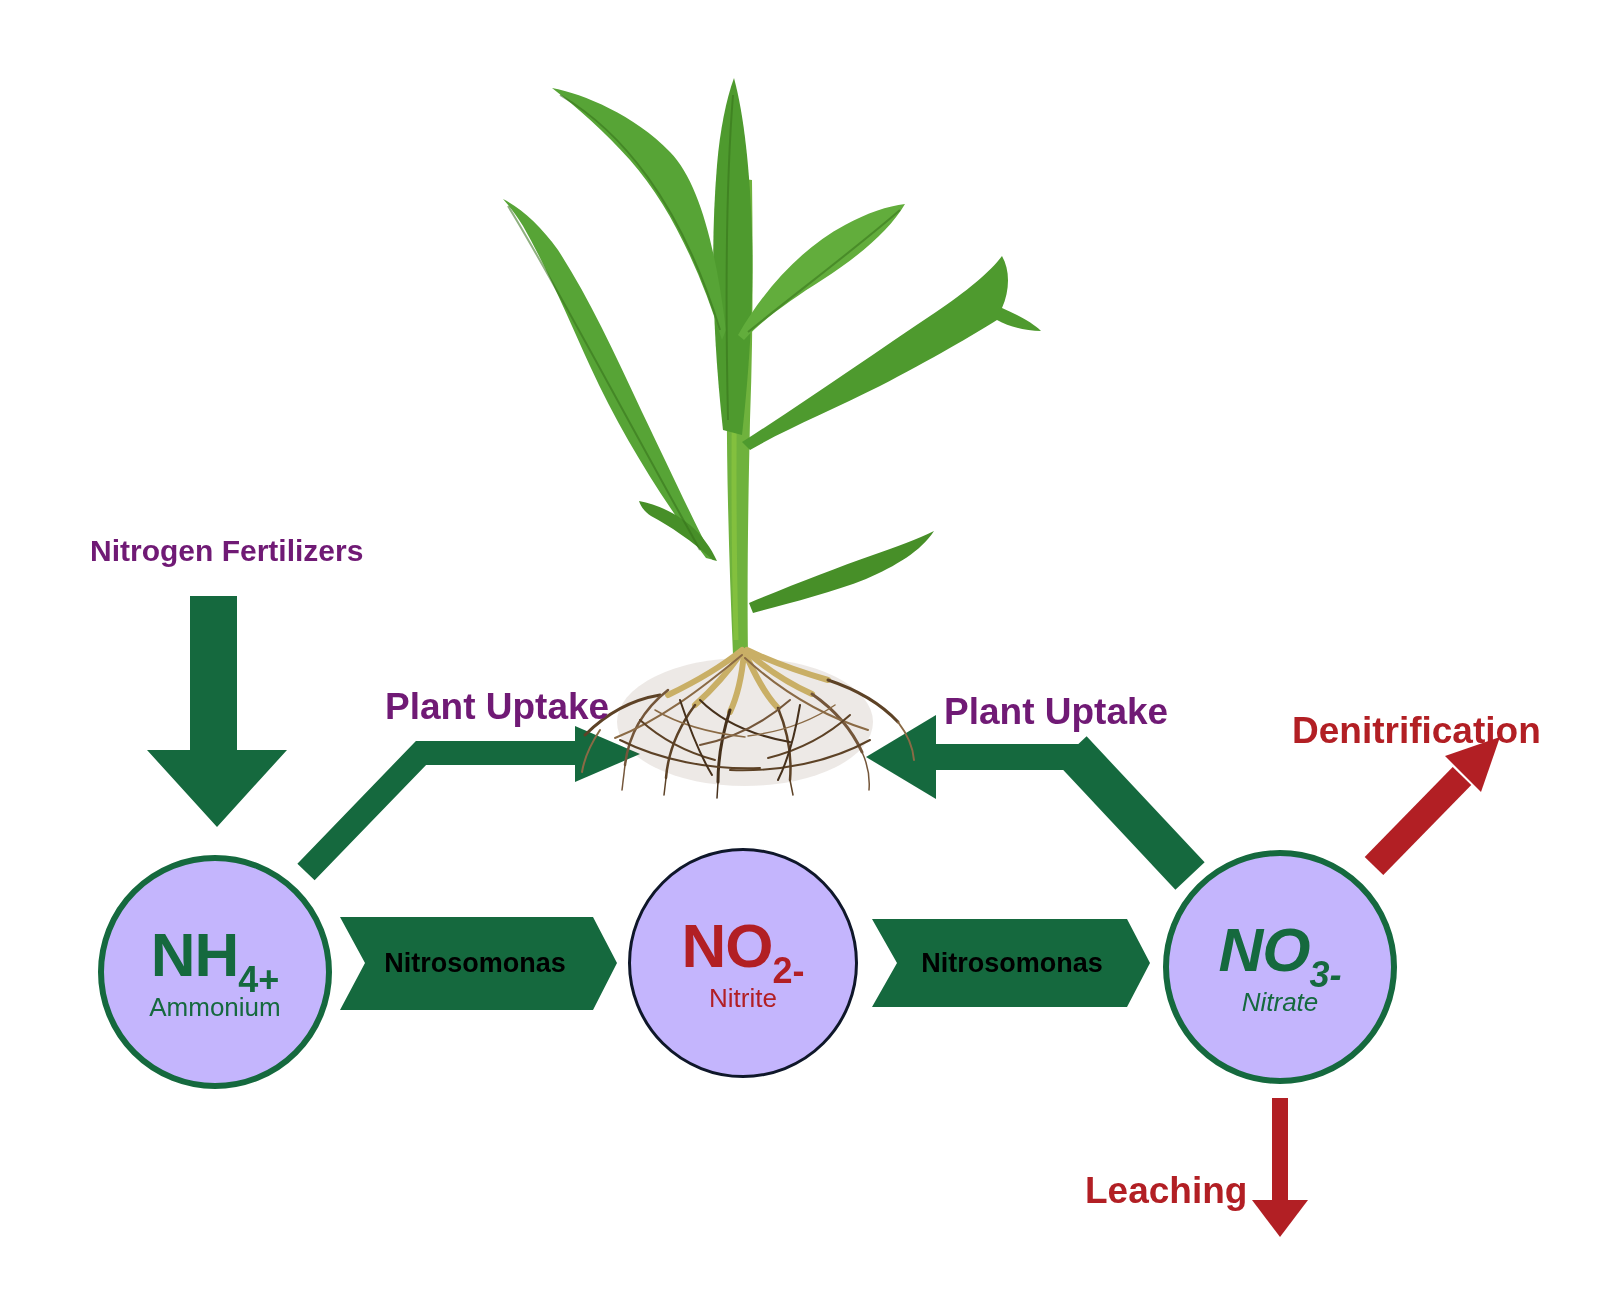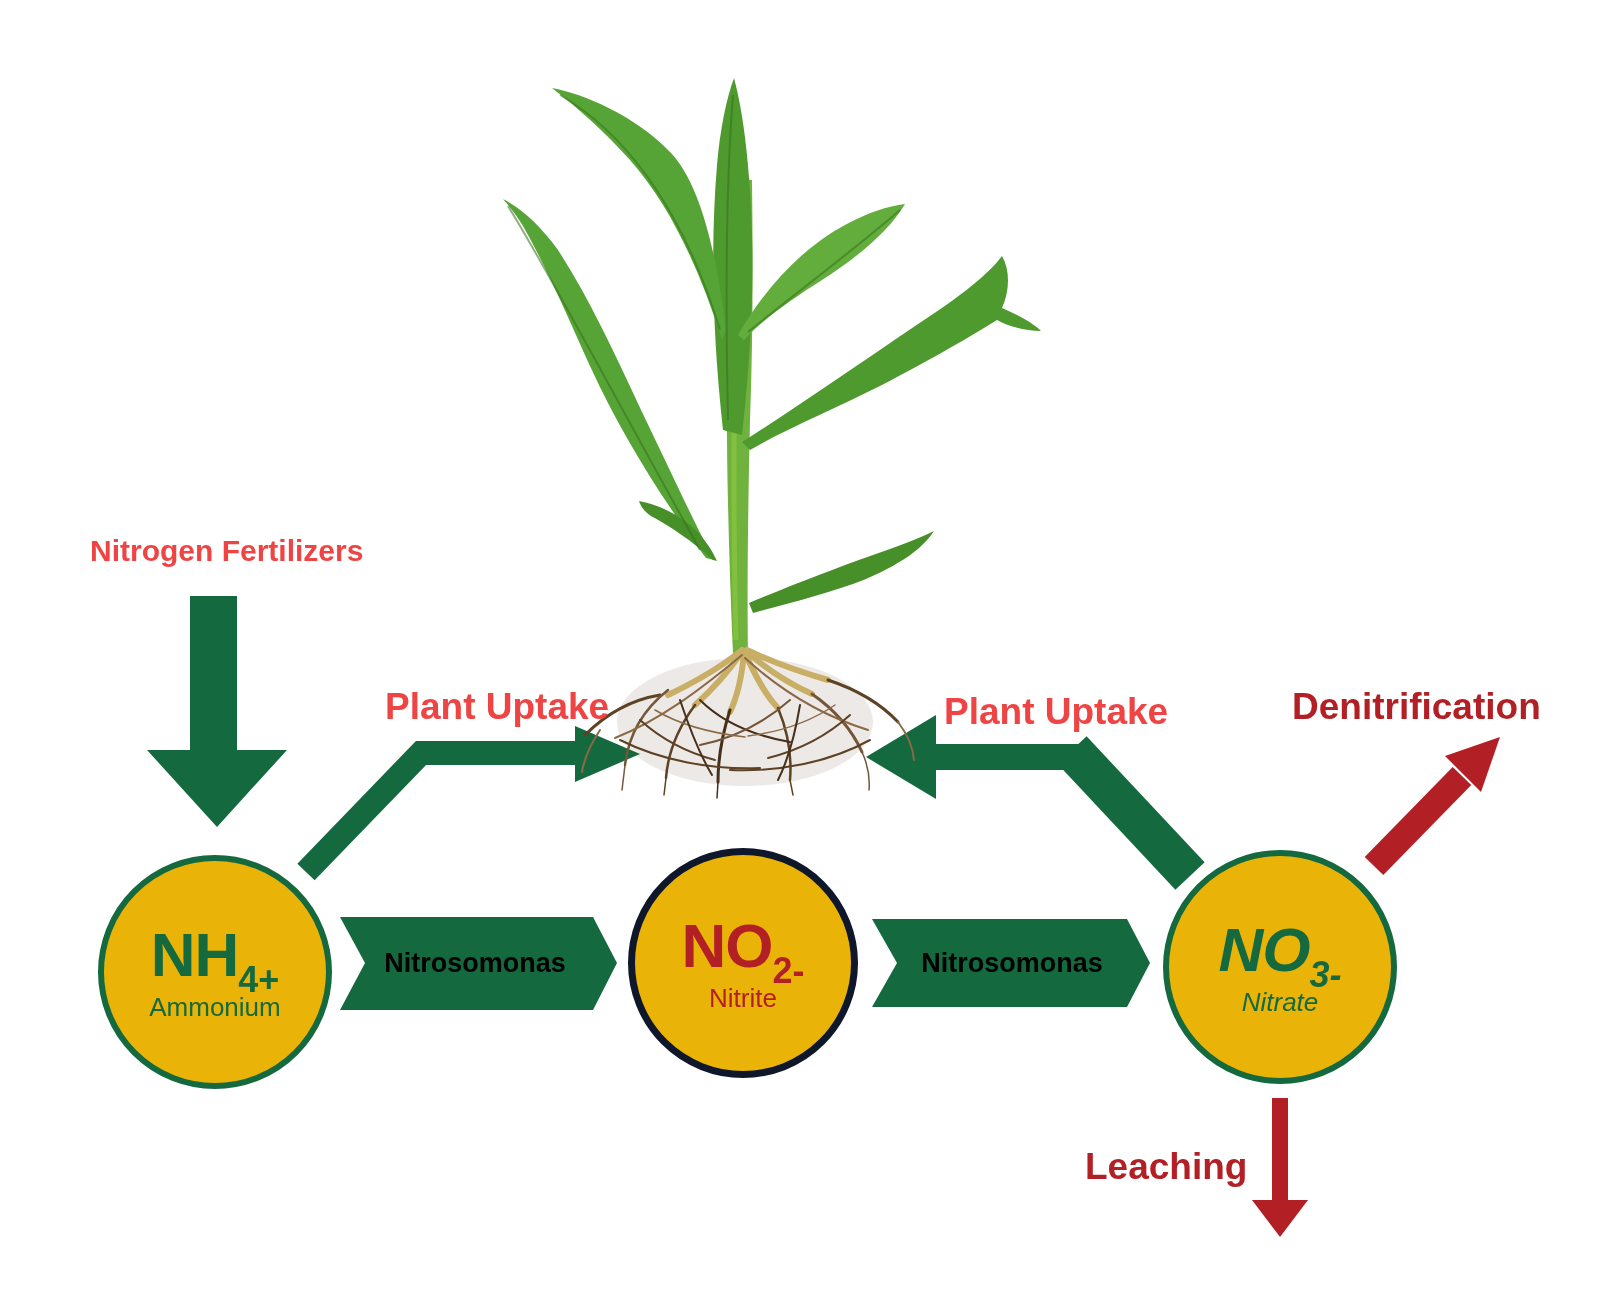--- a/index.html
+++ b/index.html
@@ -2,33 +2,33 @@
 <html><head>
 <meta charset="utf-8">
 <style>
   html,body{margin:0;padding:0;background:#fff;}
   .canvas{
     position:relative;width:1600px;height:1310px;background:#ffffff;
     font-family:"Liberation Sans",sans-serif;overflow:hidden;
   }
   svg{position:absolute;left:0;top:0;}
   .lbl{position:absolute;font-weight:bold;white-space:nowrap;}
-  .lbl.green{color:#ef4444;}
-  .lbl.red{color:#B21F24;}
+  .lbl.green{color:#701a75;}
+  .lbl.red{color:#B21F24;margin-top:24px;}
   .lbl.size29{font-size:37px;}
   .banner-text{
     position:absolute;color:#000000;font-weight:bold;font-size:27px;
     text-align:center;line-height:1;
   }
   .node{
-    position:absolute;border-radius:50%;background:#eab308;box-sizing:border-box;
+    position:absolute;border-radius:50%;background:#c4b5fd;box-sizing:border-box;
     display:flex;flex-direction:column;align-items:center;justify-content:center;
   }
   .node.green{border:6px solid #15693E;color:#15693E;}
-  .node.red{border:7px solid #0f172a;color:#B21F24;text-align:center;}
+  .node.red{border:3px solid #0f172a;color:#B21F24;text-align:center;}
   .formula{font-size:62px;font-weight:bold;line-height:1;letter-spacing:-1px;}
   .formula .sub{font-size:36px;position:relative;top:16px;letter-spacing:0;}
   .chem-name{font-size:26px;margin-top:8px;line-height:1;}
 </style>
 </head>
 <body>
 
 <div class="canvas">
 
   <svg width="1600" height="1310" viewBox="0 0 1600 1310">

